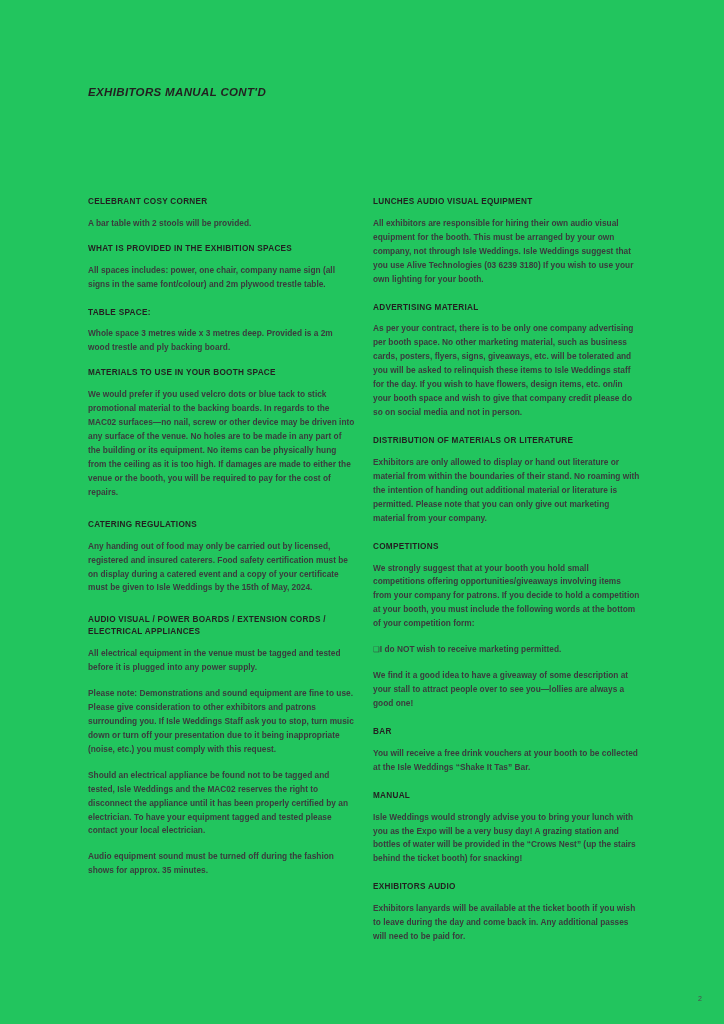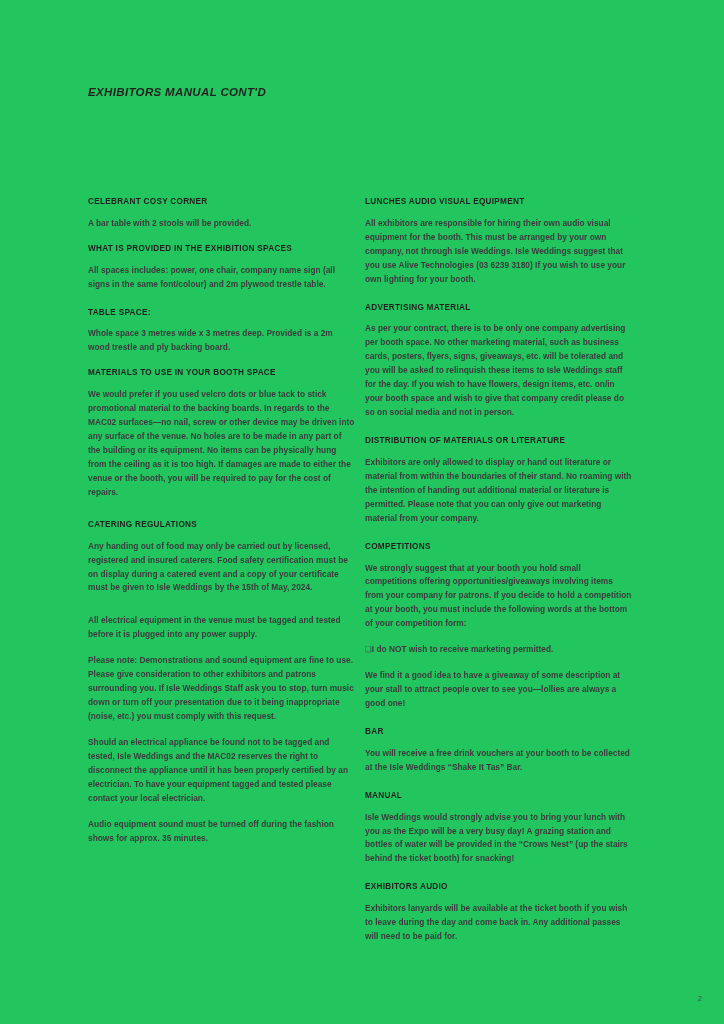--- a/index.html
+++ b/index.html
@@ -25,21 +25,21 @@
     font-style: italic;
     letter-spacing: 0.35px;
     color: #231f20;
   }
   .columns {
     position: absolute;
     left: 88px;
     top: 196px;
     width: 560px;
     display: flex;
-    gap: 10px;
+    gap: 18px;
   }
   .col {
     width: 267px;
   }
   .sec {
     margin: 0 0 0 0;
   }
   h2.sec-head {
     font-size: 8.2px;
     font-weight: bold;
@@ -109,20 +109,21 @@
       <div class="spacer-md"></div>
 
       <div class="sec">
         <h2 class="sec-head">CATERING REGULATIONS</h2>
         <p class="body">Any handing out of food may only be carried out by licensed, registered and insured caterers. Food safety certification must be on display during a catered event and a copy of your certificate must be given to Isle Weddings by the 15th of May, 2024.</p>
       </div>
 
       <div class="spacer-md"></div>
 
       <div class="sec">
+        <h2 class="sec-head">AUDIO VISUAL / POWER BOARDS / EXTENSION CORDS / ELECTRICAL APPLIANCES</h2>
         <p class="body">All electrical equipment in the venue must be tagged and tested before it is plugged into any power supply.</p>
         <p class="body">Please note: Demonstrations and sound equipment are fine to use. Please give consideration to other exhibitors and patrons surrounding you. If Isle Weddings Staff ask you to stop, turn music down or turn off your presentation due to it being inappropriate (noise, etc.) you must comply with this request.</p>
         <p class="body">Should an electrical appliance be found not to be tagged and tested, Isle Weddings and the MAC02 reserves the right to disconnect the appliance until it has been properly certified by an electrician. To have your equipment tagged and tested please contact your local electrician.</p>
         <p class="body">Audio equipment sound must be turned off during the fashion shows for approx. 35 minutes.</p>
       </div>
 
     </div>
 
     <div class="col">
 

